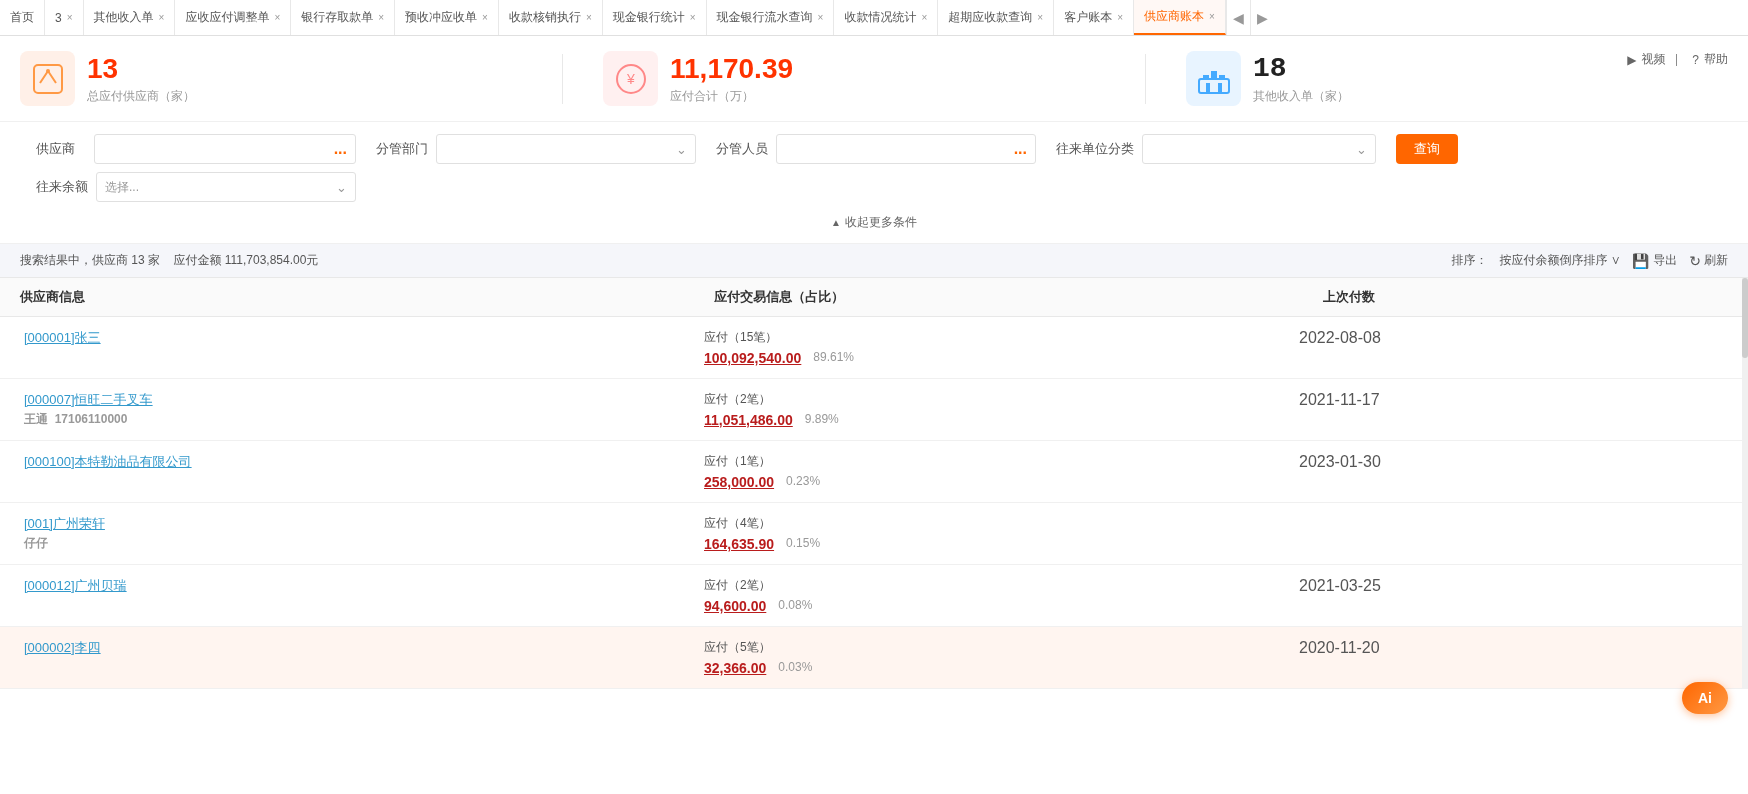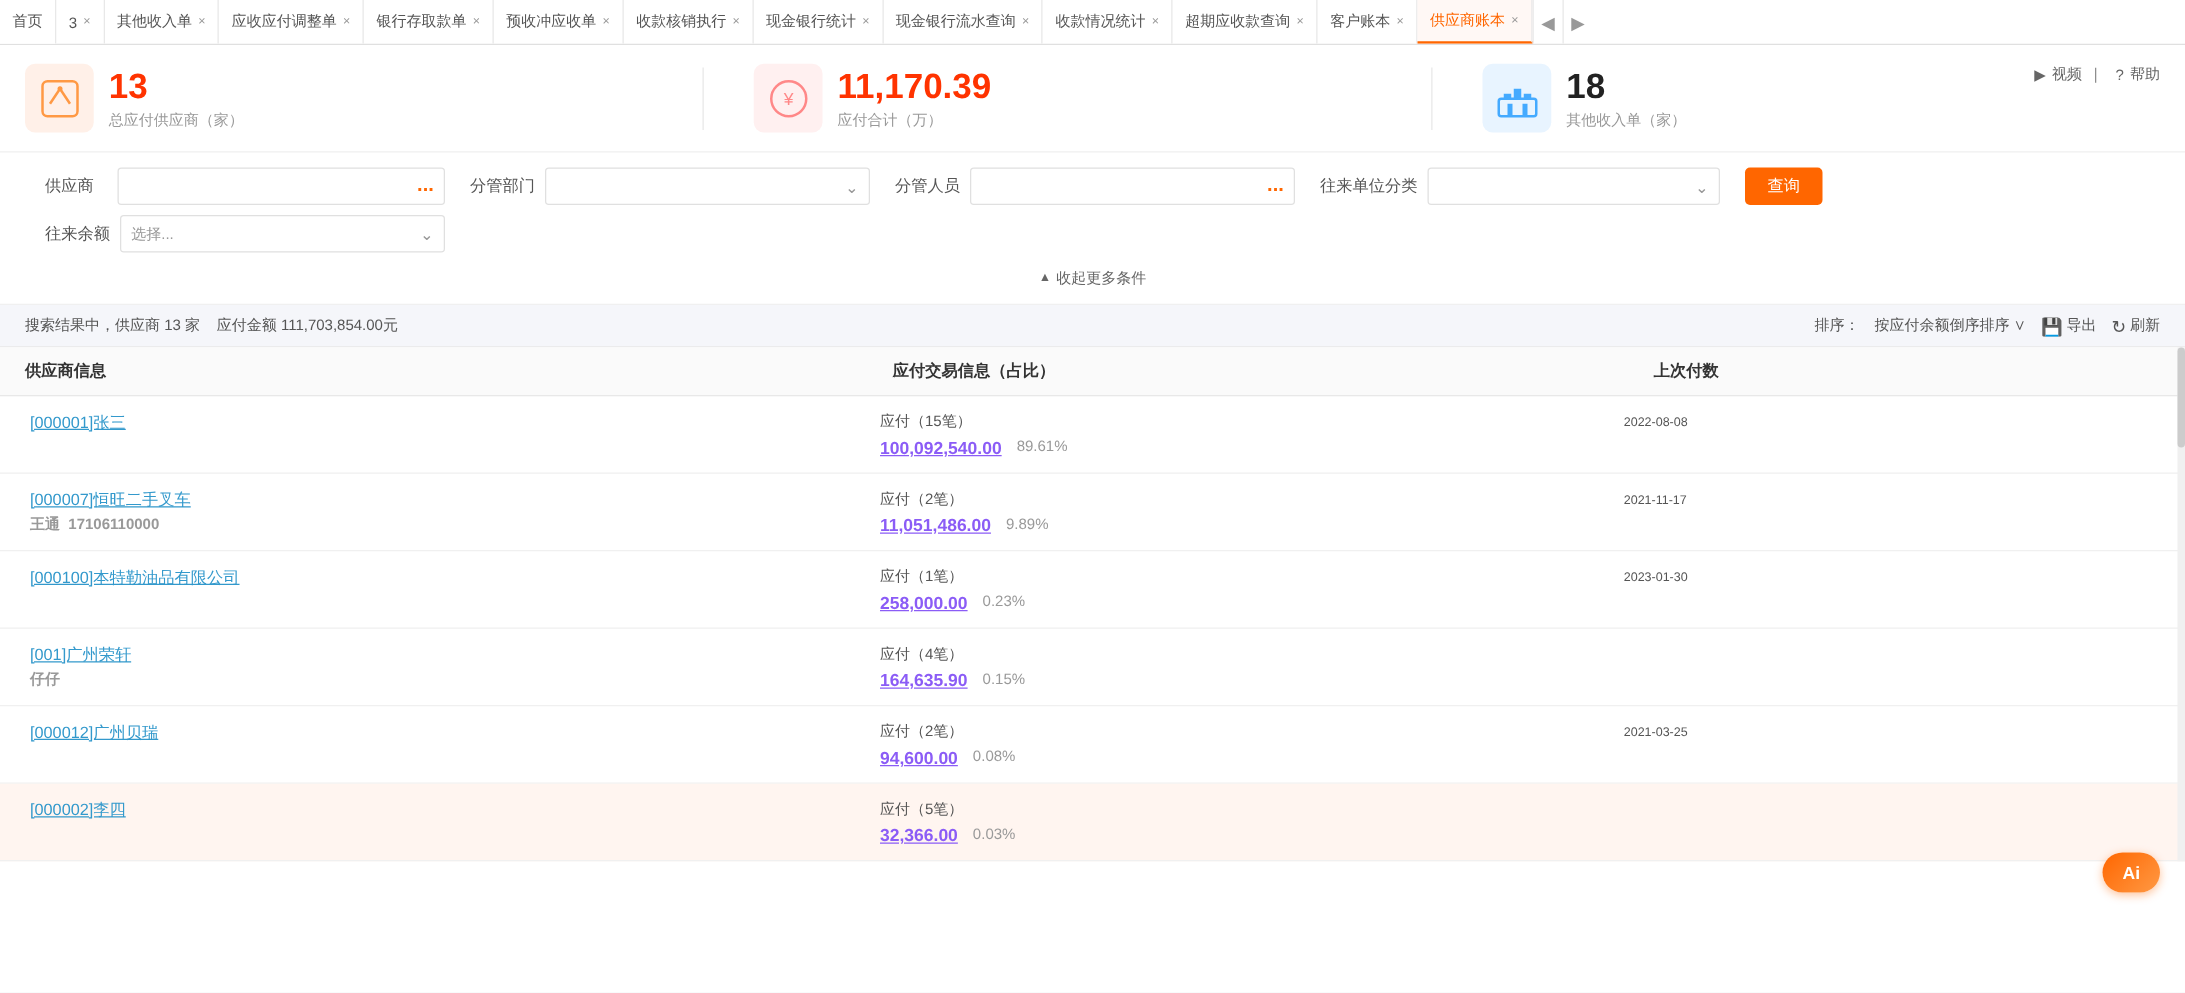--- a/index.html
+++ b/index.html
@@ -254,39 +254,39 @@
       font-size: 12px;
       color: #999;
       margin-top: 2px;
       font-weight: bold;
     }
     .transaction-label {
       font-size: 12px;
       color: #555;
     }
     .transaction-amount {
-      color: #8b5cf6;
+      color: #b91c1c;
       font-size: 14px;
       font-weight: bold;
       margin-top: 2px;
       cursor: pointer;
       text-decoration: underline;
     }
     .transaction-percent {
       font-size: 12px;
       color: #999;
       margin-left: 12px;
     }
     .transaction-row {
       display: flex;
       align-items: center;
       margin-top: 2px;
     }
     .last-pay {
-      font-size: 10px;
+      font-size: 16px;
       color: #555;
       padding-top: 2px;
     }
 
     
     .table-wrapper {
       position: relative;
     }
     .scrollbar-track {
       position: absolute;
@@ -414,21 +414,21 @@
         <svg width="36" height="36" viewBox="0 0 36 36">
             <rect x="3" y="18" width="30" height="14" rx="2" fill="none" stroke="#44aaff" stroke-width="2"></rect>
             <rect x="7" y="14" width="6" height="4" fill="#44aaff"></rect>
             <rect x="15" y="10" width="6" height="8" fill="#44aaff"></rect>
             <rect x="23" y="14" width="6" height="4" fill="#44aaff"></rect>
             <rect x="10" y="22" width="4" height="10" fill="#44aaff"></rect>
             <rect x="22" y="22" width="4" height="10" fill="#44aaff"></rect>
           </svg>
       </div>
       <div>
-        <div class="stat-value" style="color:#222;">18</div>
+        <div class="stat-value" style="color:#222;font-family:Liberation Mono, monospace;">18</div>
         <div class="stat-label">其他收入单（家）</div>
       </div>
     </div>
 
     <div class="header-right">
       <span>▶</span>
       <a>视频</a>
       <span>｜</span>
       <span>?</span>
       <a>帮助</a>
@@ -601,20 +601,23 @@
         <div class="col-supplier">
           <div><span class="supplier-name">[000002]李四</span></div>
         </div>
         <div class="col-transaction">
           <div class="transaction-label">应付（5笔）</div>
           <div class="transaction-row">
             <span class="transaction-amount">32,366.00</span>
             <span class="transaction-percent">0.03%</span>
           </div>
         </div>
+        <div class="col-lastpay">
+          <span class="last-pay">2020-11-20</span>
+        </div>
       </div>
 
     </div>
     <div class="scrollbar-track">
       <div class="scrollbar-thumb"></div>
     </div>
   </div>
 
 </div>
 

